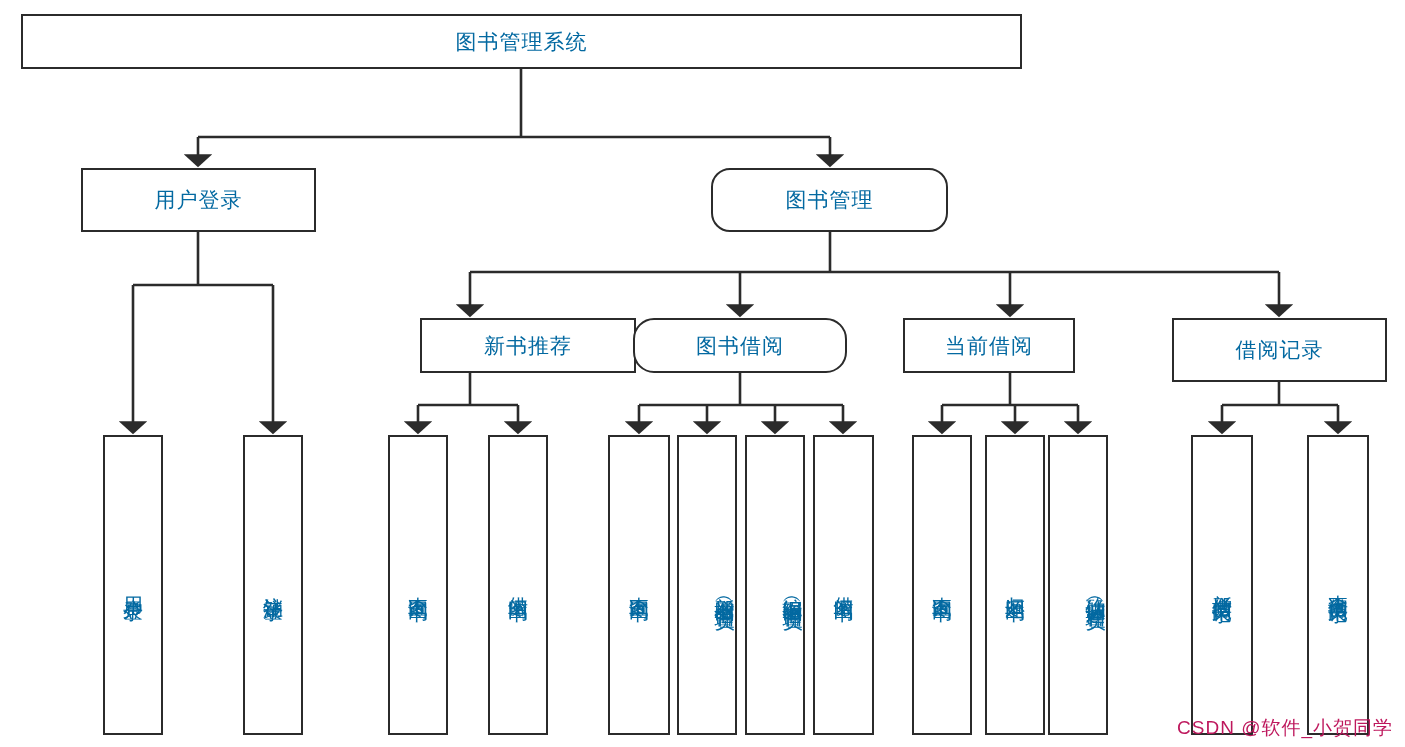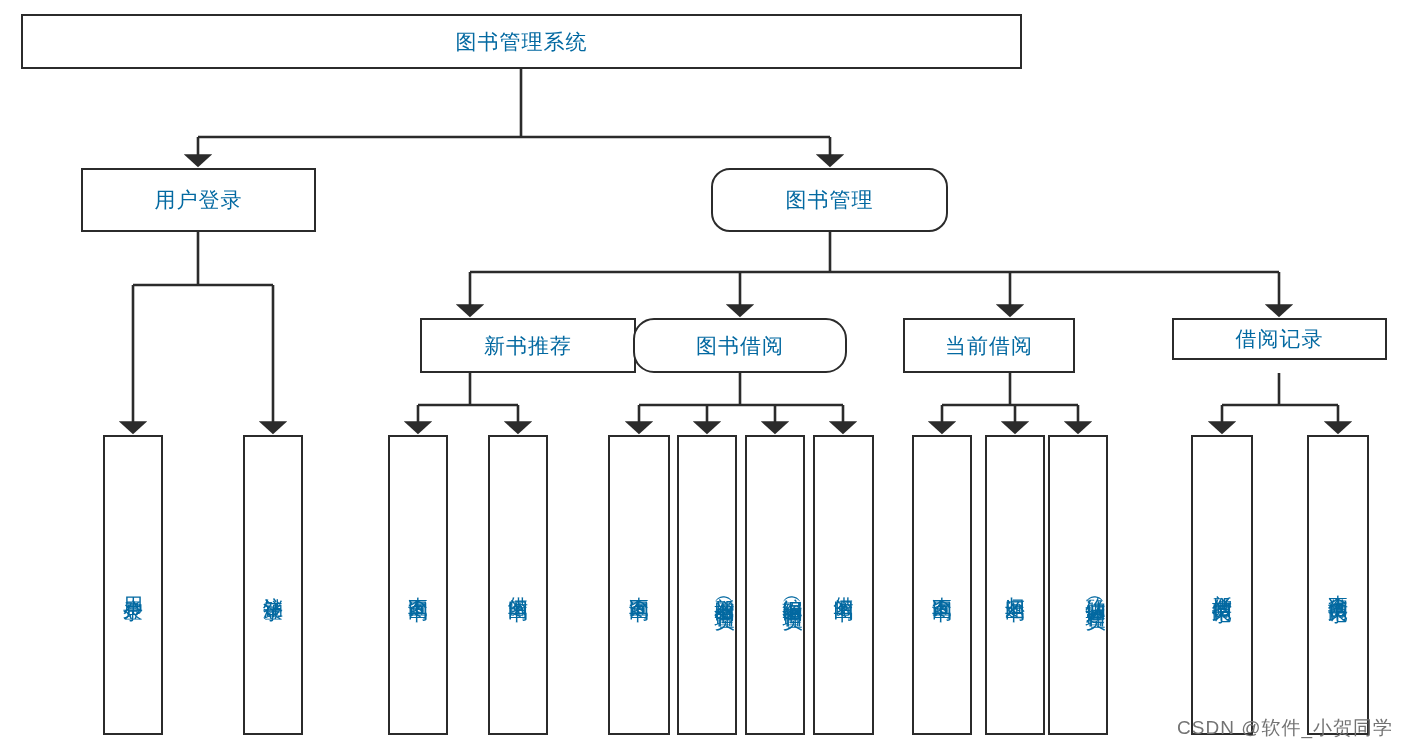--- a/index.html
+++ b/index.html
@@ -11,21 +11,21 @@
         border:2px solid #2b2b2b;display:flex;align-items:center;
         justify-content:center;color:#0369a1;}
   .node.h{font-size:21px;letter-spacing:1px;}
   .node.leaf{font-size:20px;letter-spacing:2px;
              writing-mode:vertical-rl;text-orientation:upright;
              padding-top:12px;align-items:flex-start;justify-content:center;
              line-height:1.06;overflow:hidden;}
   .node.leaf.top{align-items:flex-start;}
   .node.leaf.mid{align-items:center;padding-top:0;}
   #watermark{position:absolute;right:12px;bottom:6px;font-size:19px;
-             color:#737373;letter-spacing:1px;white-space:nowrap;}
+             color:#be185d;letter-spacing:1px;white-space:nowrap;}
 </style>
 </head>
 <body>
 
 <div id="stage">
 
   <svg id="wires" viewBox="0 0 1405 747">
     <defs>
       <marker id="arw" markerWidth="10" markerHeight="11" refX="2.2" refY="5.5" orient="auto" markerUnits="strokeWidth">
         <path d="M0,0 L5,5.5 L0,11 z" fill="#2b2b2b"></path>
@@ -88,21 +88,21 @@
 
   <div class="node h" style="left:376px;top:318px;width:216px;height:55px;margin-left:44px;">
     <span>新书推荐</span>
   </div>
   <div class="node h" style="left:633px;top:318px;width:214px;height:55px;border-radius:21px;">
     <span>图书借阅</span>
   </div>
   <div class="node h" style="left:903px;top:318px;width:172px;height:55px;">
     <span>当前借阅</span>
   </div>
-  <div class="node h" style="left:1172px;top:318px;width:215px;height:42px;">
+  <div class="node h" style="left:1172px;top:318px;width:215px;height:64px;">
     <span>借阅记录</span>
   </div>
 
   <div class="node leaf mid" style="left:103px;top:435px;width:60px;height:300px;">
     <span>用户登录</span>
   </div>
   <div class="node leaf mid" style="left:243px;top:435px;width:60px;height:300px;">
     <span>注销登录</span>
   </div>
 

